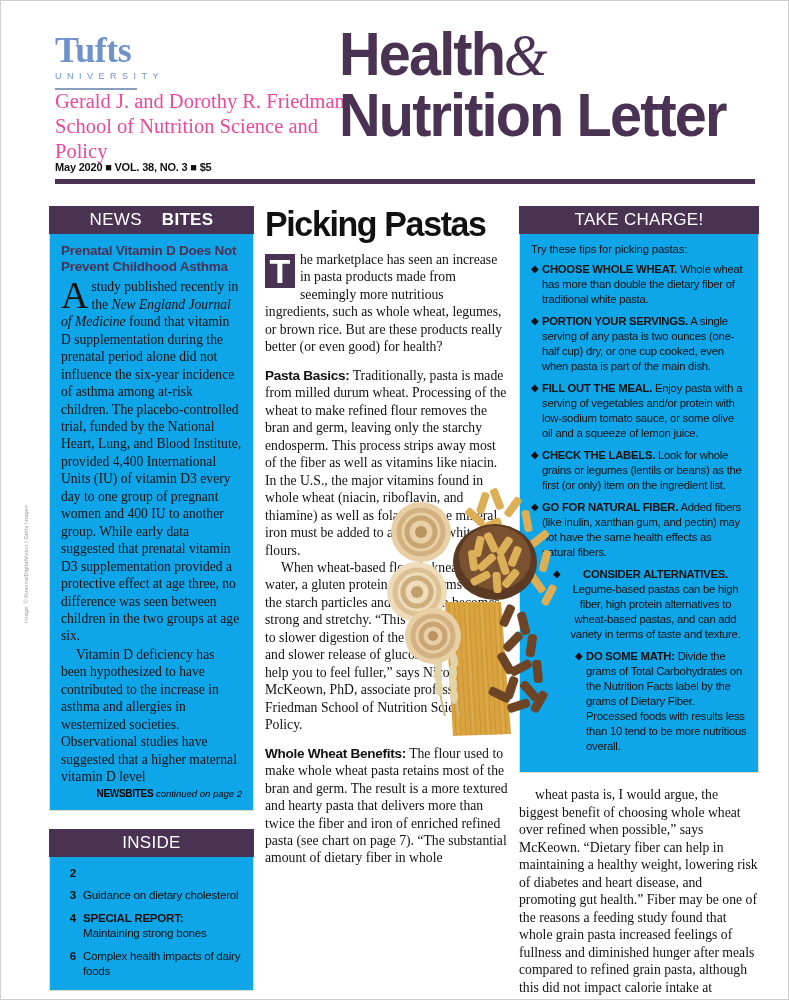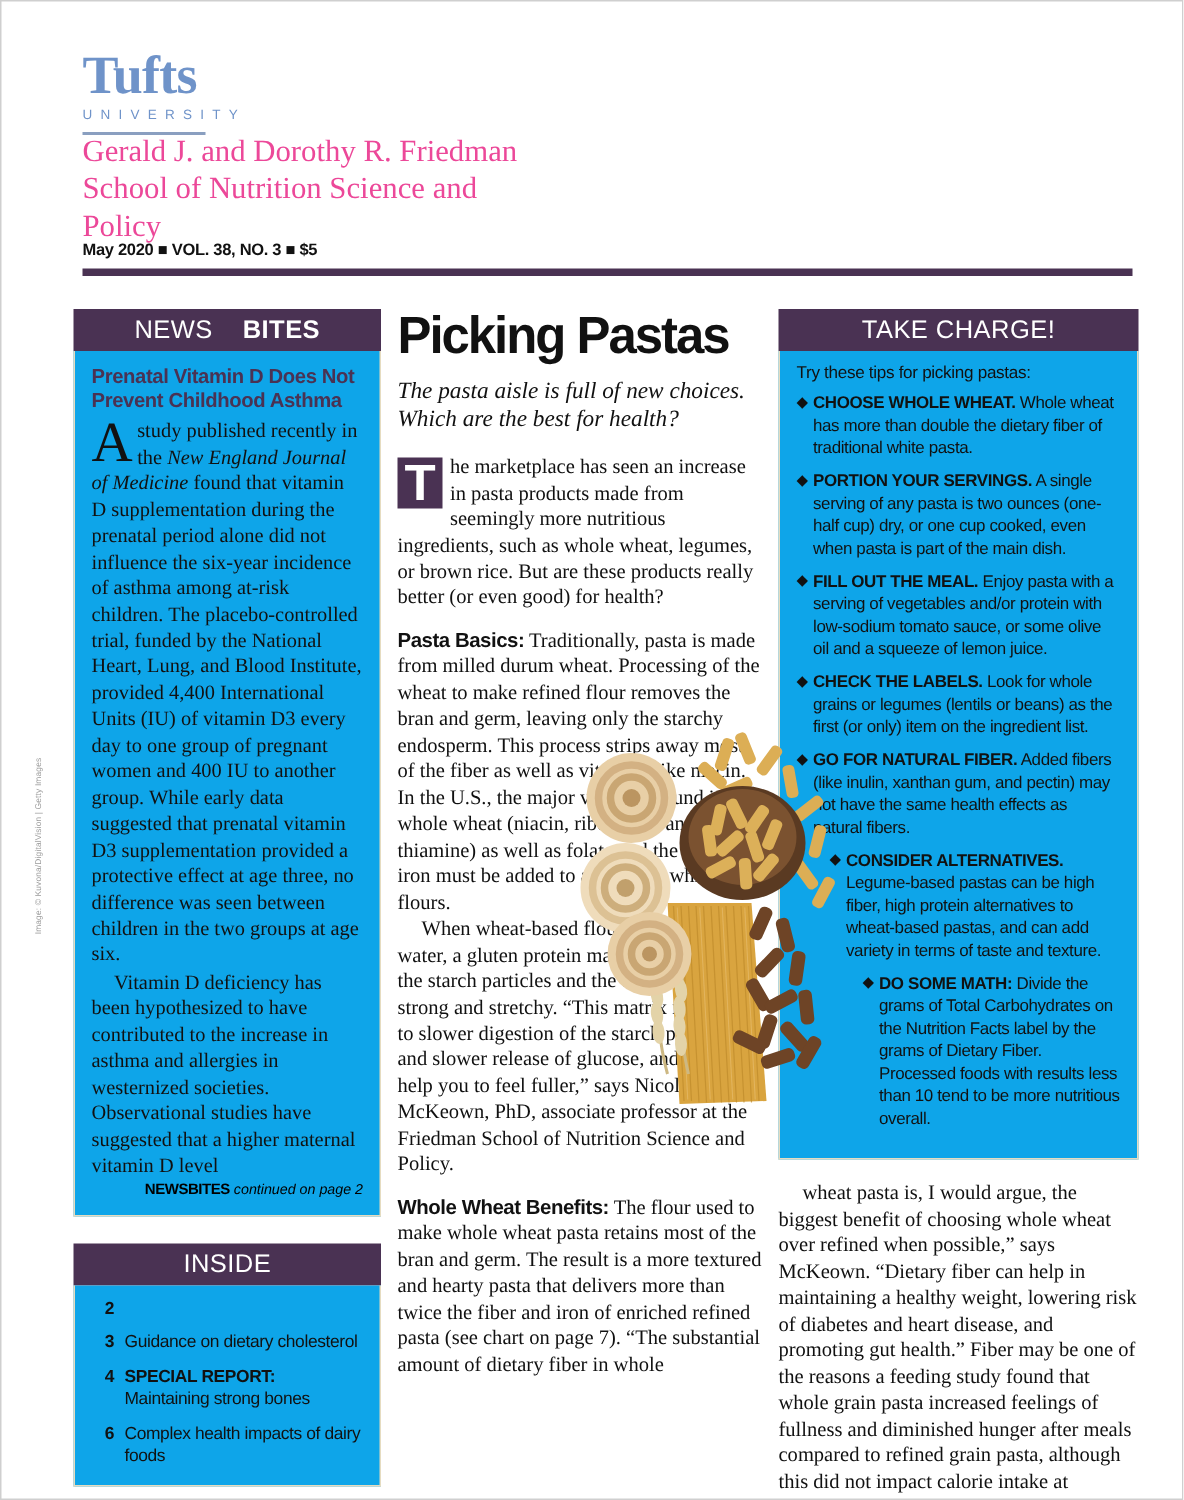--- a/index.html
+++ b/index.html
@@ -278,21 +278,21 @@
     margin-bottom: 7px;
     letter-spacing: -0.25px;
   }
   .tc-bullet {
     flex: 0 0 11px;
     font-size: 10px;
     line-height: 1.45;
   }
   .tc-text b { font-weight: bold; }
   .tc-item.indent1 { margin-left: 22px; }
-  .tc-item.indent1 .tc-text { text-align: left; }
+  .tc-item.indent1 .tc-text { text-align: center; }
   .tc-item.indent2 { margin-left: 44px; }
 
   
   .photo {
     position: absolute;
     left: 382px;
     top: 483px;
     width: 196px;
     height: 260px;
     z-index: 5;
@@ -335,20 +335,24 @@
     <div class="tufts-block">
       <div class="tufts-word">Tufts</div>
       <div class="tufts-univ">UNIVERSITY</div>
       <div class="tufts-rule"></div>
     </div>
 
     <div class="school-name">Gerald J. and Dorothy R. Friedman School of Nutrition Science and Policy</div>
 
     <div class="issue-line">May 2020 ■ VOL. 38, NO. 3 ■ $5</div>
 
+    <div class="title-block">
+      <div class="bigtitle"><span>Health</span><span class="amp">&amp;</span></div>
+      <div class="bigtitle line2">Nutrition Letter</div>
+    </div>
 
 
     <div class="masthead-rule"></div>
   </div>
 
   <div class="col-left">
 
     <div>
       <div class="panel-head"><span>NEWS</span><span class="b">BITES</span></div>
       <div class="panel-body">
@@ -385,21 +389,20 @@
             <div class="inside-txt"><b></b><span>Complex health impacts of dairy foods</span></div>
           </div>
 
         </div>
       </div>
     </div>
   </div>
 
   <div class="col-mid">
     <h1 class="art-head">Picking Pastas</h1>
-    <div class="art-deck">The pasta aisle is full of new choices. Which are the best for health?</div>
 
     <div class="body-txt">
       <p><span class="bigdrop">T</span><span>he marketplace has seen an increase in pasta products made from seemingly more nutritious ingredients, such as whole wheat, legumes, or brown rice. But are these products really better (or even good) for health?</span></p>
 
       <p class="sp"><span class="subhead">Pasta Basics:</span><span> Traditionally, pasta is made from milled durum wheat. Processing of the wheat to make refined flour removes the bran and germ, leaving only the starchy endosperm. This process strips away most of the fiber as well as vitamins like niacin. In the U.S., the major vitamins found in whole wheat (niacin, riboflavin, and thiamine) as well as folate and the mineral iron must be added to all refined white flours.</span></p>
 
       <p class="ind">When wheat-based flour is kneaded with water, a gluten protein matrix forms around the starch particles and the dough becomes strong and stretchy. “This matrix may lead to slower digestion of the starch particles and slower release of glucose, and it may help you to feel fuller,” says Nicola M. McKeown, PhD, associate professor at the Friedman School of Nutrition Science and Policy.</p>
 
       <p class="sp"><span class="subhead">Whole Wheat Benefits:</span><span> The flour used to make whole wheat pasta retains most of the bran and germ. The result is a more textured and hearty pasta that delivers more than twice the fiber and iron of enriched refined pasta (see chart on page 7). “The substantial amount of dietary fiber in whole</span></p>
     </div>

